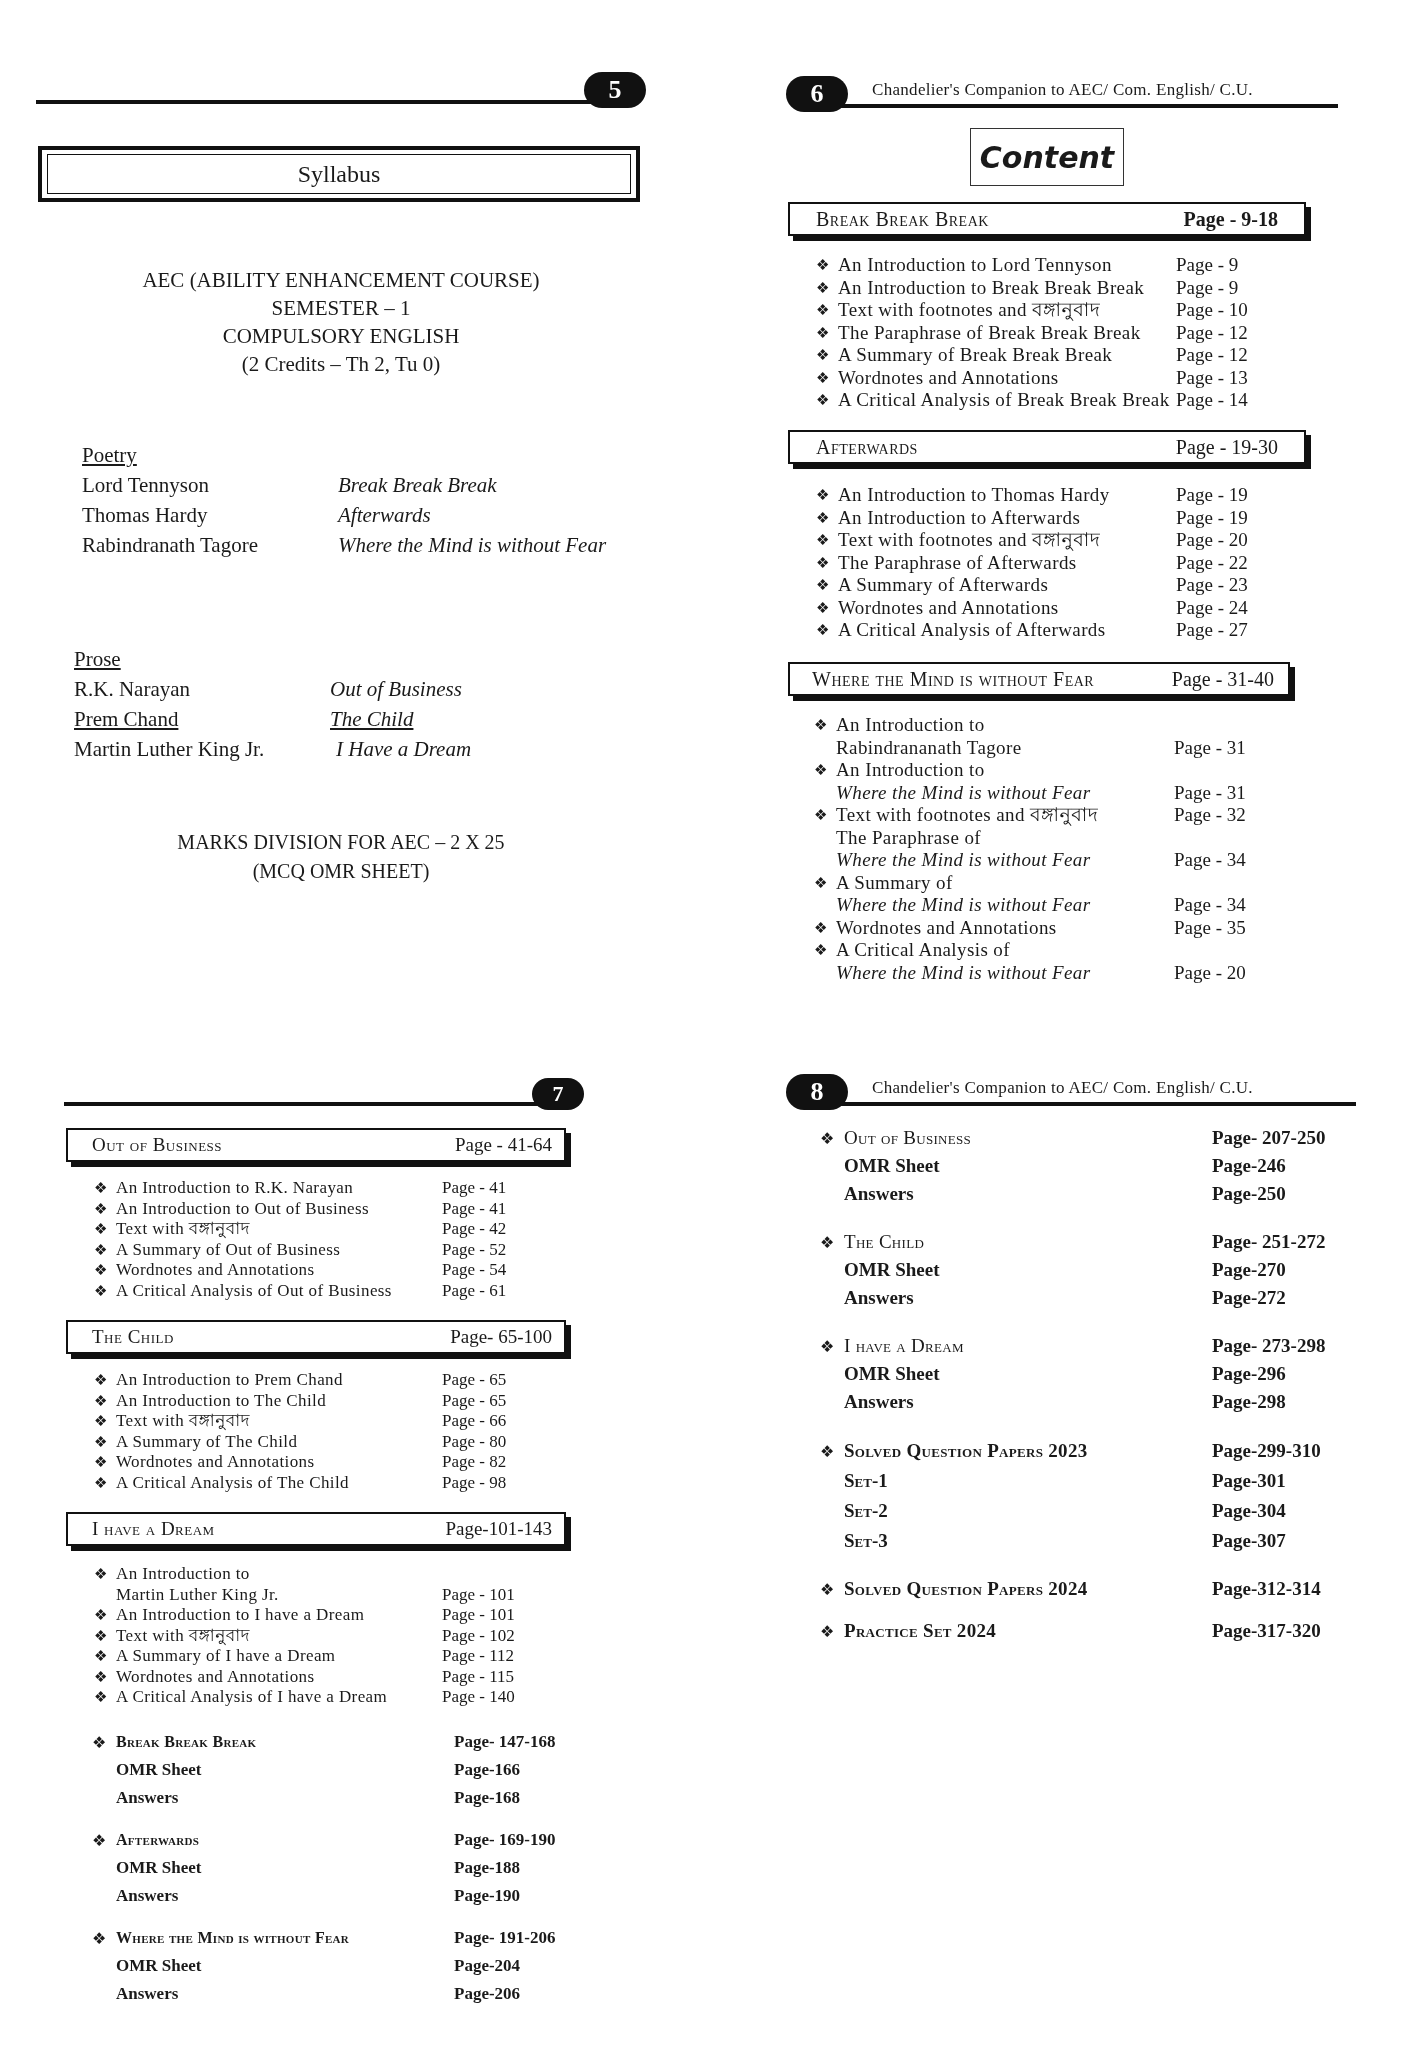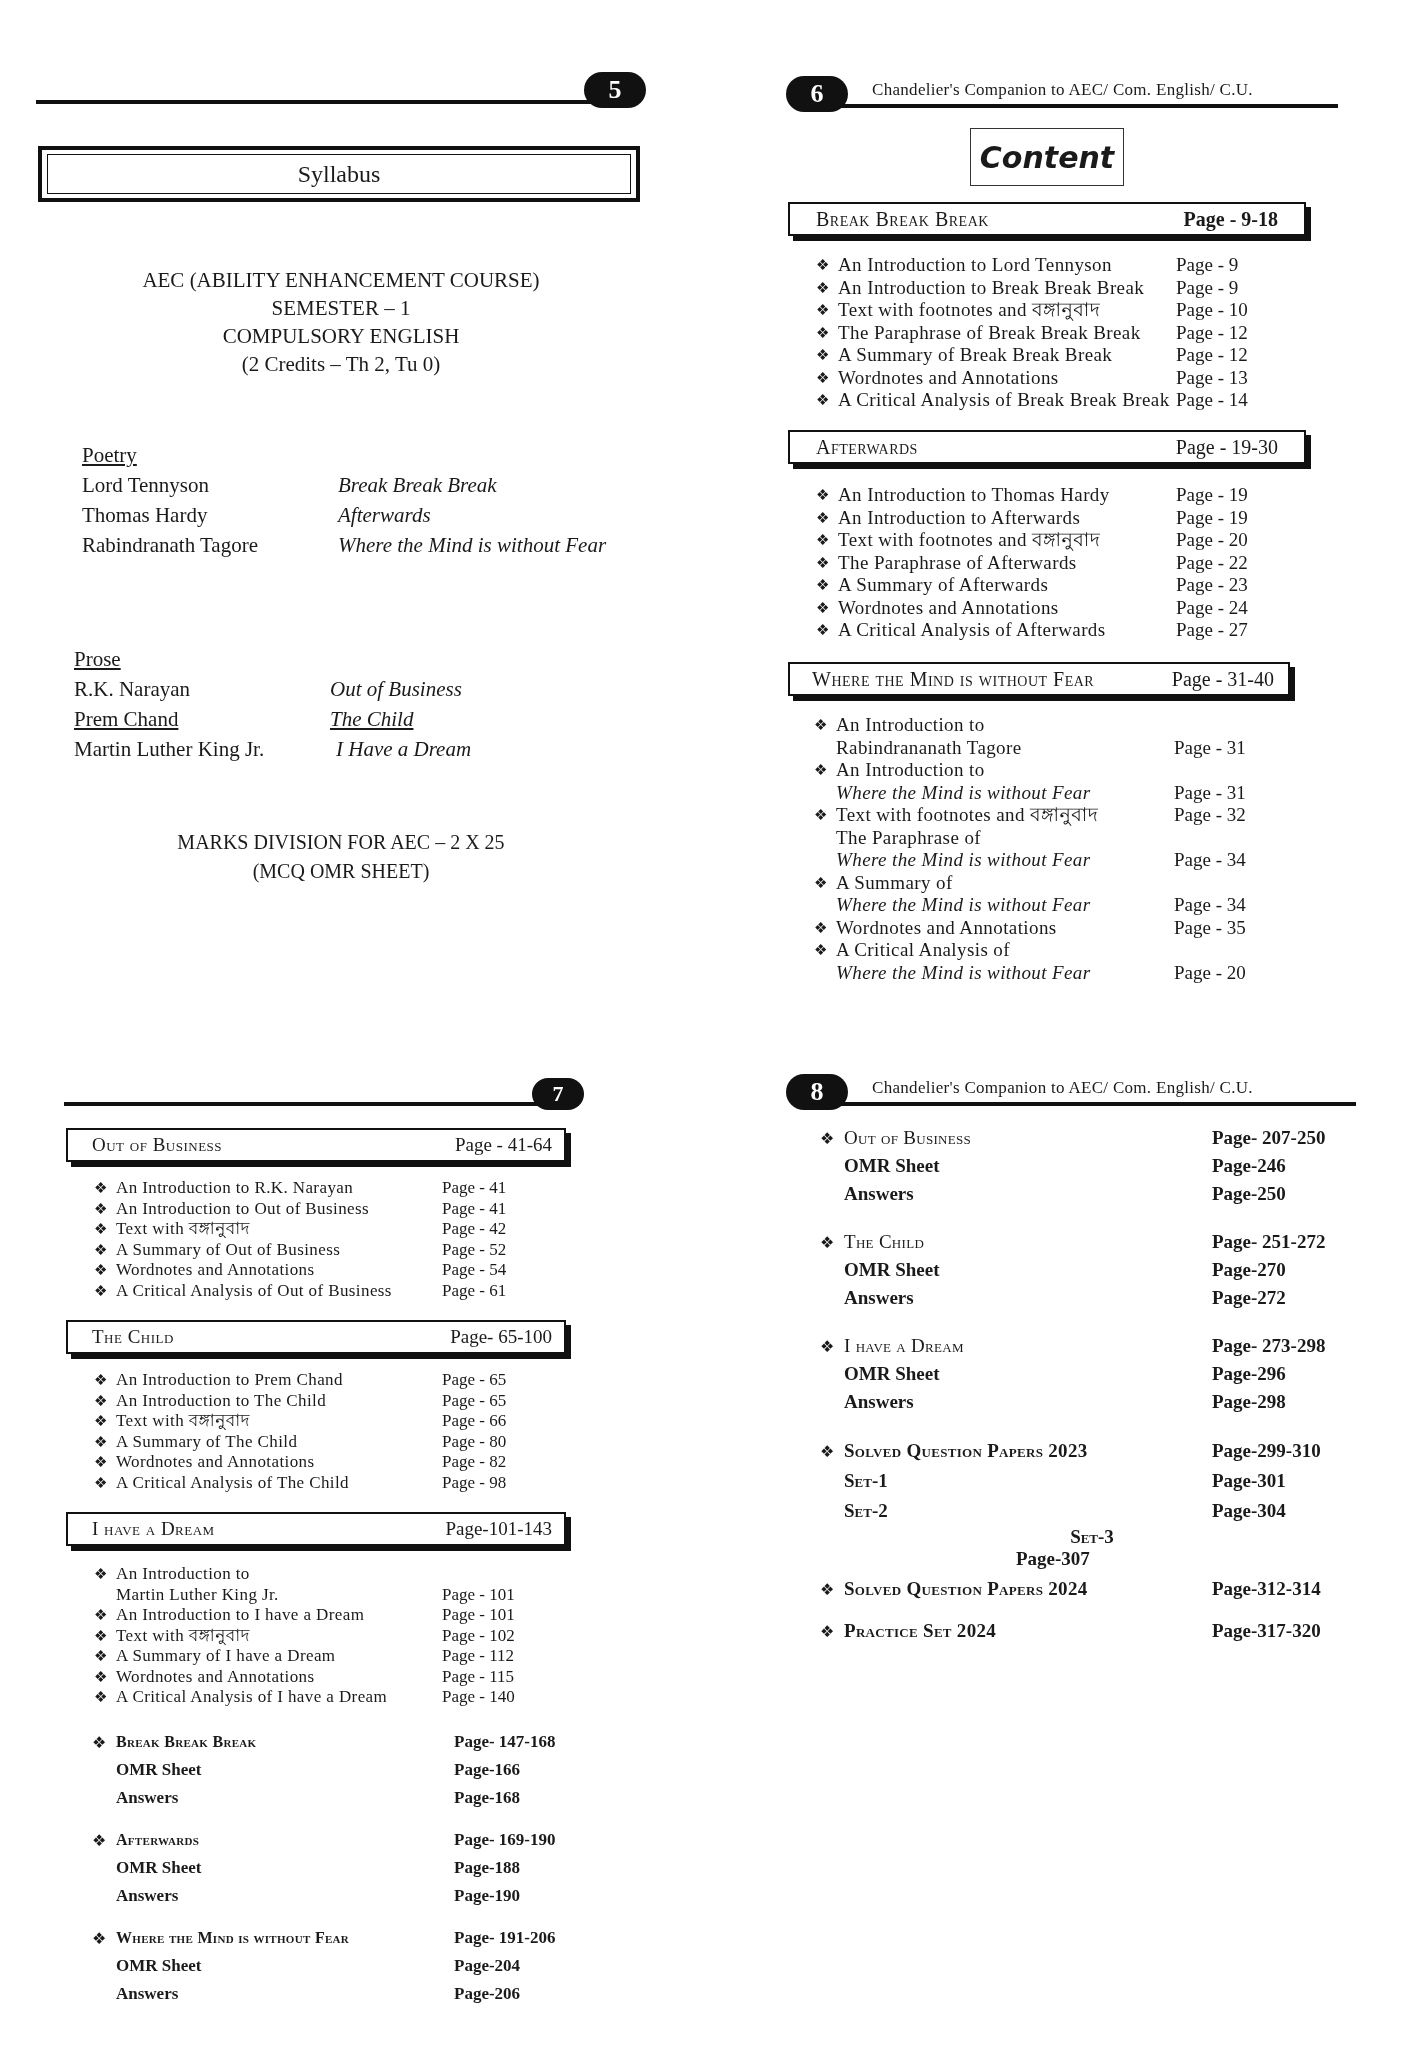--- a/index.html
+++ b/index.html
@@ -496,21 +496,21 @@
           <span class="pg" style="width:128px;">Page-299-310</span>
         </div>
       <div class="mcq-row sub" style="height:30px;">
           <span class="txt sc">Set-1</span>
           <span class="pg" style="width:128px;">Page-301</span>
         </div>
       <div class="mcq-row sub" style="height:30px;">
           <span class="txt sc">Set-2</span>
           <span class="pg" style="width:128px;">Page-304</span>
         </div>
-      <div class="mcq-row sub" style="height:30px;flex-direction:column;">
+      <div class="mcq-row sub" style="height:30px;">
           <span class="txt sc">Set-3</span>
           <span class="pg" style="width:128px;">Page-307</span>
         </div>
     </div>
 
     <div class="mcq-group" style="margin-bottom:12px;">
       <div class="mcq-row" style="height:30px;">
           <span class="bullet">❖</span>
           <span class="txt head">Solved Question Papers 2024</span>
           <span class="pg" style="width:128px;">Page-312-314</span>

